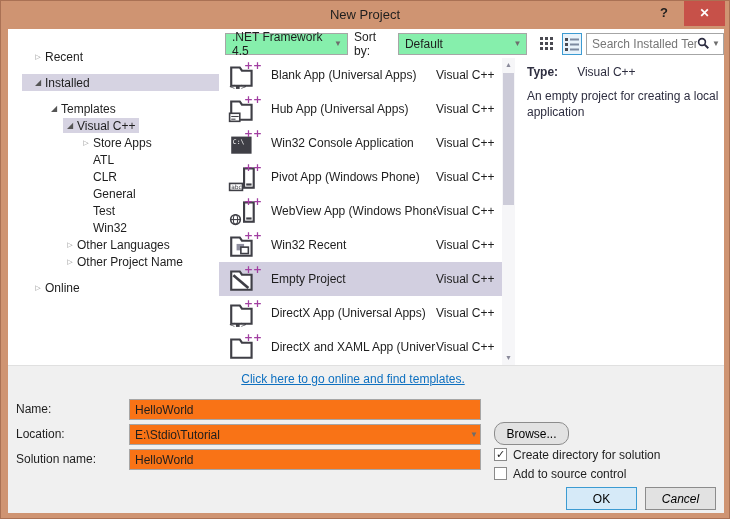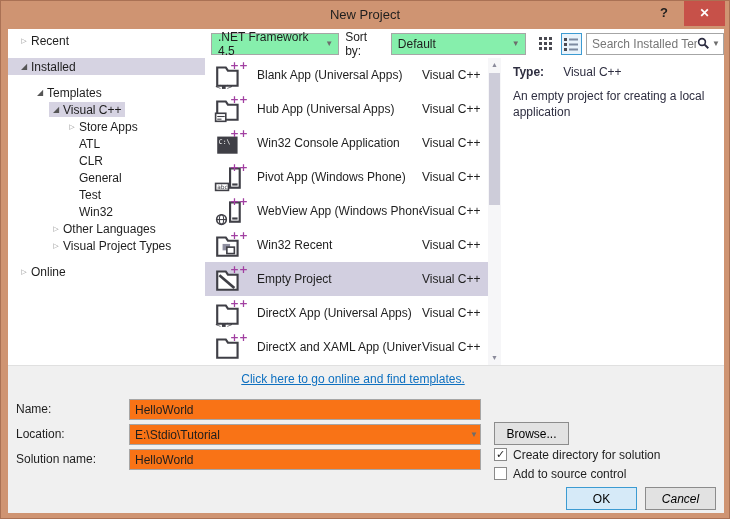--- a/index.html
+++ b/index.html
@@ -10,21 +10,21 @@
     font-family:"Liberation Sans", sans-serif; font-size:12px; color:#1e1e1e;
     overflow:hidden;
   }
   
   .titlebar { position:relative; height:28px; line-height:28px; text-align:center; font-size:13px; color:#1e1e1e; }
   .help-btn { position:absolute; right:52px; top:0; width:26px; height:25px; text-align:center; line-height:24px; font-weight:bold; font-size:13px; cursor:default; }
   .close-btn { position:absolute; right:4px; top:0; width:41px; height:25px; background:#c75149; color:#fff; text-align:center; line-height:24px; font-size:12px; font-weight:bold; }
   
   .top { position:absolute; left:7px; top:28px; width:716px; height:336px; background:#fff; display:flex; overflow:hidden; }
   
-  .tree { width:197px; padding-top:3px; overflow:hidden; flex:none; }
+  .tree { width:197px; padding-top:19px; overflow:hidden; flex:none;margin-left:14px; }
   .tree-item { height:17px; display:flex; align-items:center; white-space:nowrap; cursor:default; }
   .tree-item.spacer { margin-top:9px; }
   .tree-item.selected { background:#d6d3e2; }
   .tree-item .hlwrap { display:flex; align-items:center; height:15px; padding-right:4px; }
   .tree-item.highlighted .hlwrap { background:#d6d3e2; }
   .tree-arrow { width:14px; flex:none; text-align:center; font-size:7px; color:#8c8c8c; }
   .tree-arrow.expanded { color:#555; font-size:8px; }
   .lvl0 { padding-left:9px; } .lvl1 { padding-left:25px; } .lvl2 { padding-left:41px; } .lvl3 { padding-left:57px; }
   
   .main { flex:1; display:flex; flex-direction:column; min-width:0; }
@@ -60,21 +60,21 @@
   
   .bottom { position:absolute; left:7px; top:364px; width:716px; height:148px; background:#f0f0f0; border-top:1px solid #e0e0e0; }
   .link-row { position:absolute; left:197px; top:6px; width:296px; text-align:center; }
   .link-row a { color:#0e70c0; text-decoration:underline; cursor:pointer; }
   .flabel { position:absolute; left:8px; height:21px; line-height:21px; }
   .fl-name { top:33px; } .fl-loc { top:58px; } .fl-sol { top:83px; }
   .finput { position:absolute; left:121px; width:352px; height:21px; border:1px solid #a6a6a6; background:#f97316; font:inherit; padding:0 5px; color:#1e1e1e; }
   .fi-name { top:33px; } .fi-loc { top:58px; padding-right:18px; } .fi-sol { top:83px; }
   .loc-caret { position:absolute; left:459px; top:58px; width:14px; height:21px; line-height:21px; text-align:center; font-size:8px; color:#6d6d6d; }
   .btn { position:absolute; height:23px; width:71px; border:1px solid #8c8c8c; background:#e2e2e2; font:inherit; text-align:center; line-height:20px; cursor:default; }
-  .btn-browse { left:486px; top:56px; width:75px; }
+  .btn-browse { left:486px; top:56px; width:75px;border-radius:10px; }
   .btn-ok { left:558px; top:121px; background:#d6eaf8; border:1px solid #3c9bd2; }
   .btn-cancel { left:637px; top:121px;font-style:italic; }
   .cb { position:absolute; left:486px; display:flex; align-items:center; height:15px; }
   .cb-dir { top:81px; } .cb-src { top:100px; }
   .cb .box { width:13px; height:13px; border:1px solid #8a8a8a; background:#fff; margin-right:6px; text-align:center; line-height:11px; font-size:11px; color:#1e1e1e; flex:none; }
 </style>
 </head>
 <body>
 
 <div class="window">
@@ -150,21 +150,21 @@
         </div>
         <div class="tree-item lvl2">
           <span class="hlwrap">
             <span class="tree-arrow">▷</span>
             <span>Other Languages</span>
           </span>
         </div>
         <div class="tree-item lvl2">
           <span class="hlwrap">
             <span class="tree-arrow">▷</span>
-            <span>Visual Project Types</span>
+            <span>Other Project Name</span>
           </span>
         </div>
         <div class="tree-item lvl0 spacer">
           <span class="hlwrap">
             <span class="tree-arrow">▷</span>
             <span>Online</span>
           </span>
         </div>
       </div>
 

